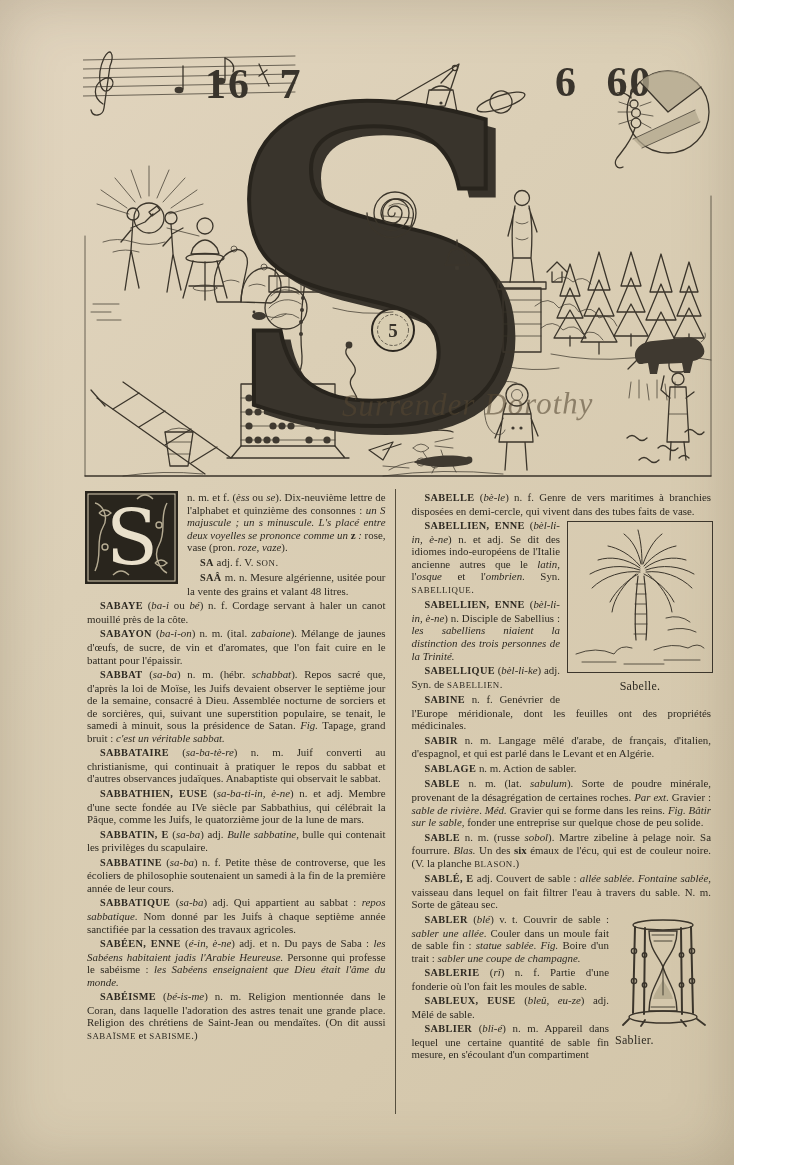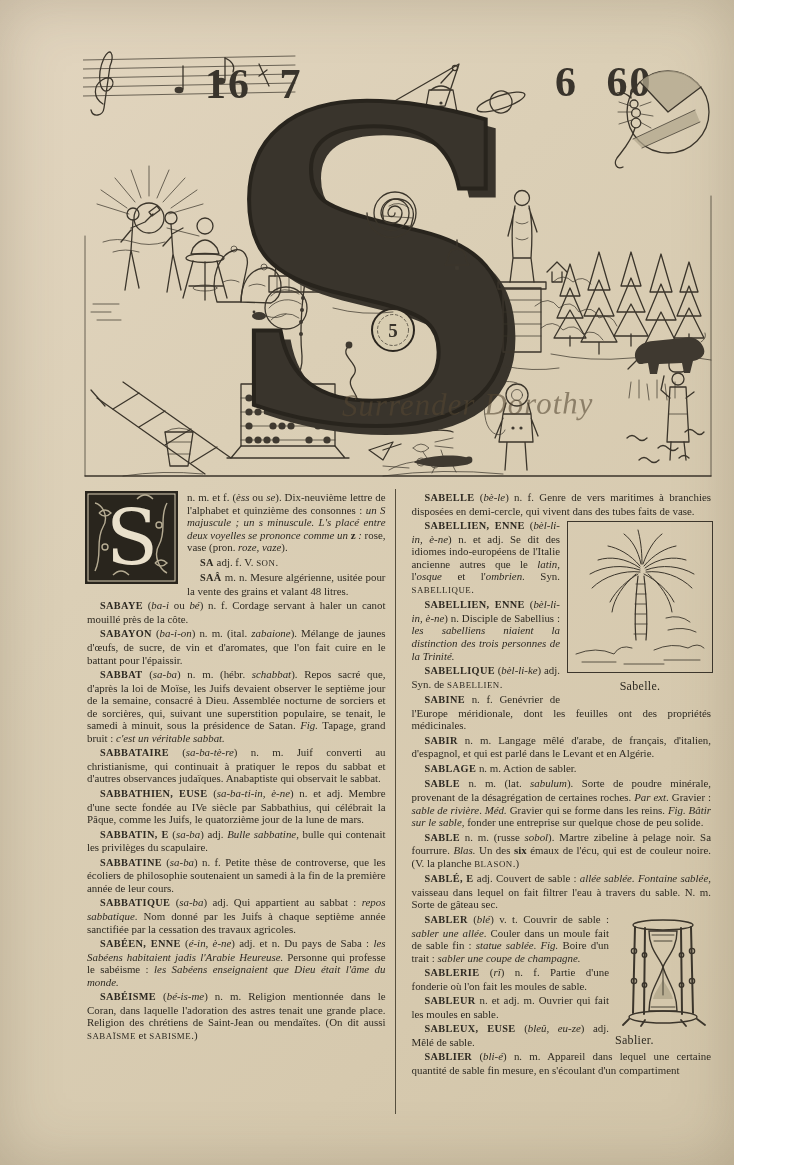--- a/index.html
+++ b/index.html
@@ -448,18 +448,17 @@
             <path d="M37 20 h22 M39 26 h18" stroke-width=".9"></path>
             <path d="M48 54 v26" stroke-width=".9"></path>
             <path d="M36 92 h24" stroke-width=".9"></path>
             <path d="M14 104 l-6 6 M82 104 l8 6 M30 105 l-4 6 M66 105 l5 6" stroke-width="1.8"></path>
           </g>
         </svg>
         <figcaption>Sablier.</figcaption>
       </figure>
       <p class="e"><b class="hw">SABLER</b><span><span> (</span><span class="r-i">blé</span><span>) v. t. Couvrir de sable : </span><span class="r-i">sabler une allée</span><span>. Couler dans un moule fait de sable fin : </span><span class="r-i">statue sablée</span><span>. </span><span class="r-i">Fig.</span><span> Boire d'un trait : </span><span class="r-i">sabler une coupe de champagne.</span></span></p>
       <p class="e"><b class="hw">SABLERIE</b><span><span> (</span><span class="r-i">rî</span><span>) n. f. Partie d'une fonderie où l'on fait les moules de sable.</span></span></p>
-      <p class="e"><b class="hw">SABLEUR</b><span><span> n. et adj. m. Ouvrier qui fait les moules en sable.</span></span></p>
       <p class="e"><b class="hw">SABLEUX, EUSE</b><span><span> (</span><span class="r-i">bleû, eu-ze</span><span>) adj. Mêlé de sable.</span></span></p>
       <p class="e"><b class="hw">SABLIER</b><span><span> (</span><span class="r-i">bli-é</span><span>) n. m. Appareil dans lequel une certaine quantité de sable fin mesure, en s'écoulant d'un compartiment</span></span></p>
     </div>
   </div>
 </div>
 
 </body></html>

